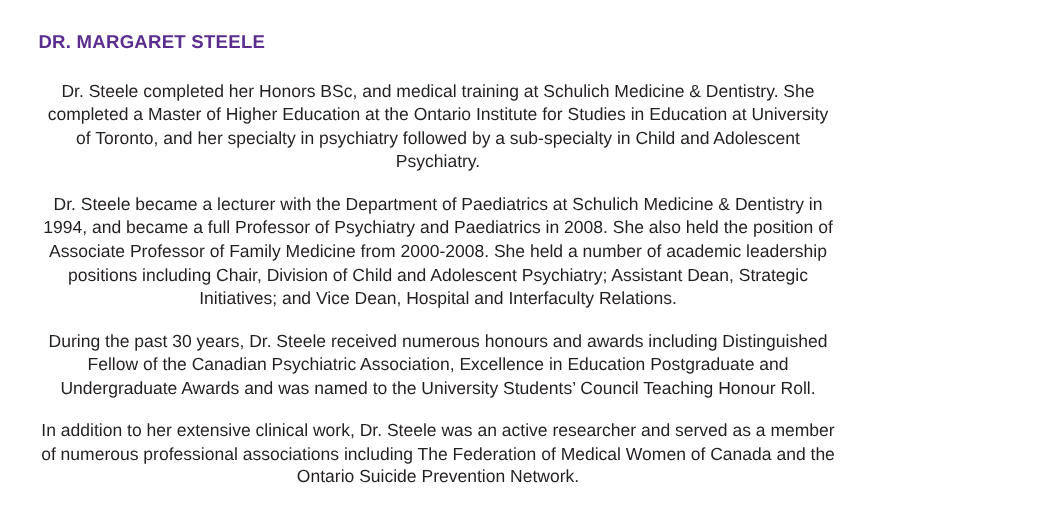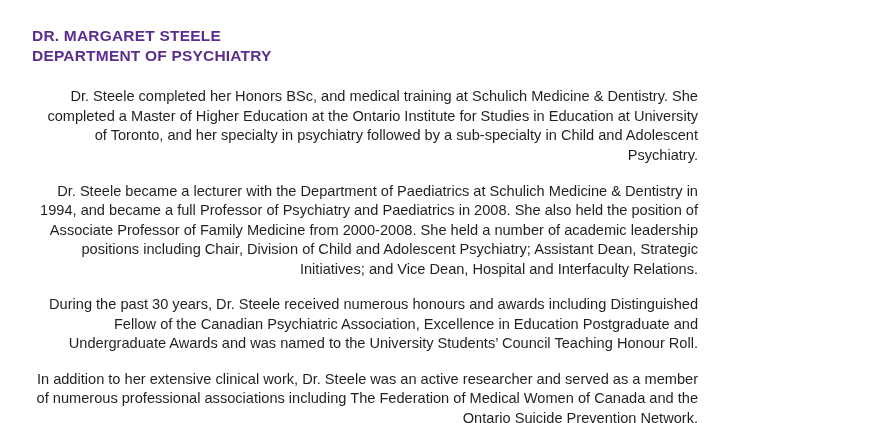--- a/index.html
+++ b/index.html
@@ -30,35 +30,34 @@
     margin: 0 0 22px 0;
   }
   .bio-heading .line {
     display: block;
   }
   .bio-body p {
     margin: 0 0 16px 0;
     font-size: 14.6px;
     line-height: 1.34;
     color: #231f20;
-    text-align: right;
+    text-align: center;
     max-width: 818px;
   }
   .bio-body p:last-child {
     margin-bottom: 0;
   }
 </style>
 </head>
 <body>
 
 <div class="page">
 
   <div class="bio-heading">
     <span class="line">DR. MARGARET STEELE</span>
-    <span class="line">DEPARTMENT OF PSYCHIATRY</span>
   </div>
 
   <div class="bio-body">
     <p>Dr. Steele completed her Honors BSc, and medical training at Schulich Medicine &amp; Dentistry. She completed a Master of Higher Education at the Ontario Institute for Studies in Education at University of Toronto, and her specialty in psychiatry followed by a sub-specialty in Child and Adolescent Psychiatry.</p>
     <p>Dr. Steele became a lecturer with the Department of Paediatrics at Schulich Medicine &amp; Dentistry in 1994, and became a full Professor of Psychiatry and Paediatrics in 2008. She also held the position of Associate Professor of Family Medicine from 2000-2008. She held a number of academic leadership positions including Chair, Division of Child and Adolescent Psychiatry; Assistant Dean, Strategic Initiatives; and Vice Dean, Hospital and Interfaculty Relations.</p>
     <p>During the past 30 years, Dr. Steele received numerous honours and awards including Distinguished Fellow of the Canadian Psychiatric Association, Excellence in Education Postgraduate and Undergraduate Awards and was named to the University Students’ Council Teaching Honour Roll.</p>
     <p>In addition to her extensive clinical work, Dr. Steele was an active researcher and served as a member of numerous professional associations including The Federation of Medical Women of Canada and the Ontario Suicide Prevention Network.</p>
   </div>
 
 </div>

